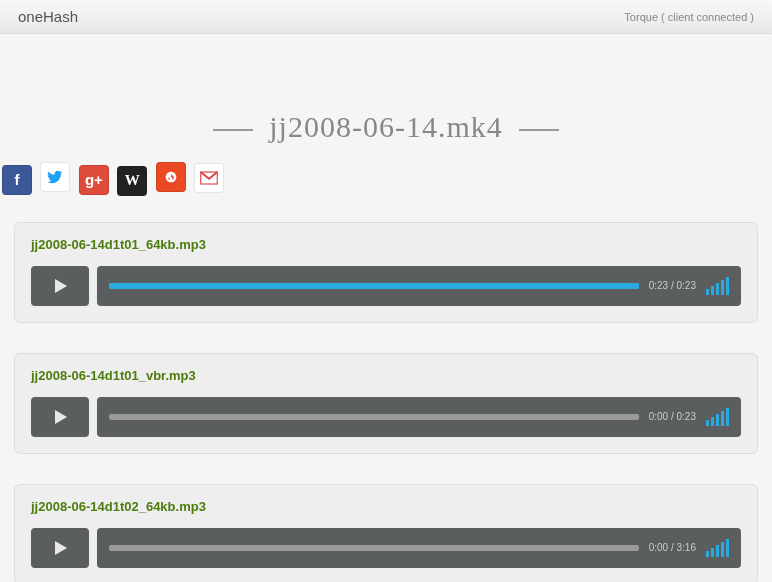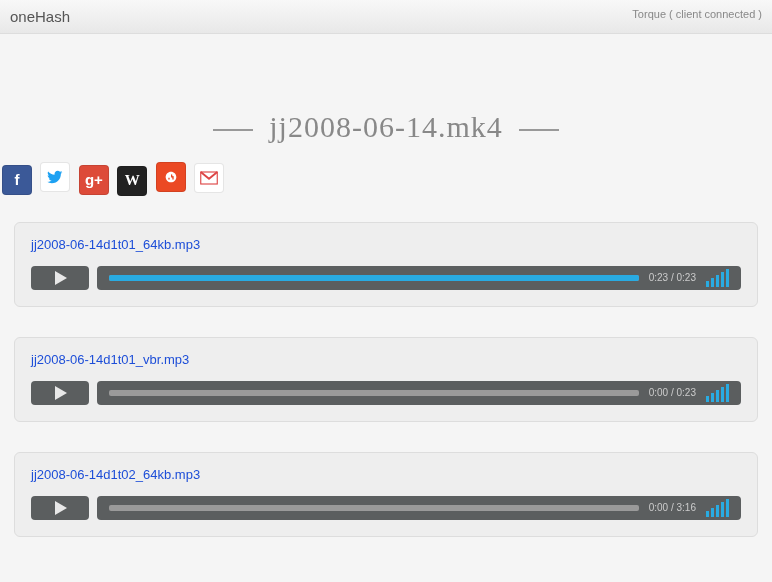--- a/index.html
+++ b/index.html
@@ -1,31 +1,31 @@
 <!DOCTYPE html>
 <html><head>
 <meta charset="utf-8">
 <style>
 * { margin: 0; padding: 0; box-sizing: border-box; }
 body { font-family: Arial, Helvetica, sans-serif; background: #f5f5f5; width: 772px; }
-.header { background: linear-gradient(#f8f8f8, #e8e8e8); border-bottom: 1px solid #ddd; padding: 8px 10px; display: flex; justify-content: space-between; align-items: flex-start; }
+.header { background: linear-gradient(#f8f8f8, #e8e8e8); border-bottom: 1px solid #ddd; padding: 8px 18px; display: flex; justify-content: space-between; align-items: center; }
 .brand { font-size: 15px; color: #555; }
 .status { font-size: 11px; color: #888; margin-left: 30px; }
 .title-wrap { text-align: center; padding: 36px 0 18px; }
 .page-title { font-family: Georgia, serif; font-size: 30px; color: #888; letter-spacing: 1px; display: inline-block; position: relative; margin-top: 40px; }
 .page-title::before, .page-title::after { content: ""; display: inline-block; width: 40px; height: 2px; background: #999; vertical-align: middle; margin: 0 16px; }
 .share-row { margin-bottom: 26px; }
 .share-row .icon { display: inline-flex; width: 30px; height: 30px; border-radius: 4px; margin: 0 2px; align-items: center; justify-content: center; color: #fff; font-weight: bold; font-size: 15px; border: 1px solid rgba(0,0,0,0.1); cursor: pointer; }
 .fb { background: #3b5998; } .tw { background: #fff; color: #1da1f2; border: 1px solid #ccc; }
 .gp { background: #dd4b39; } .wp { background: #222; font-family: Georgia, serif; }
 .su { background: #eb4924; } .gm { background: #fff; border: 1px solid #ccc; }
 .gm svg { width: 18px; height: 14px; }
 .track { margin: 0 14px 30px; background: #eee; border: 1px solid #ddd; border-radius: 6px; padding: 14px 16px 16px; }
-.track-title { font-size: 13px; font-weight: normal; color: #1d4ed8; margin-bottom: 14px; }
-.player { display: flex; align-items: stretch; gap: 8px; height: 24px; }
+.track-title { font-size: 13px; font-weight: bold; color: #4d7c0f; margin-bottom: 14px; }
+.player { display: flex; align-items: stretch; gap: 8px; height: 40px; }
 .play-btn { width: 58px; background: #5b5e5f; border-radius: 4px; display: flex; align-items: center; justify-content: center; cursor: pointer; }
 .play-btn svg { fill: #e8e8e8; width: 16px; height: 16px; }
 .bar-wrap { flex: 1; background: #5b5e5f; border-radius: 4px; display: flex; align-items: center; padding: 0 12px; gap: 10px; }
 .progress { flex: 1; height: 6px; background: #9a9a9a; border-radius: 2px; position: relative; cursor: pointer; }
 .progress-fill { position: absolute; left: 0; top: 0; bottom: 0; background: #29abe2; border-radius: 2px; }
 .time { color: #ccc; font-size: 10px; white-space: nowrap; }
 .vol { display: flex; gap: 2px; align-items: flex-end; cursor: pointer; }
 .vol span { width: 3px; background: #29abe2; display: block; }
 .vol span:nth-child(1){height:6px}.vol span:nth-child(2){height:9px}.vol span:nth-child(3){height:12px}.vol span:nth-child(4){height:15px}.vol span:nth-child(5){height:18px}
 </style>

